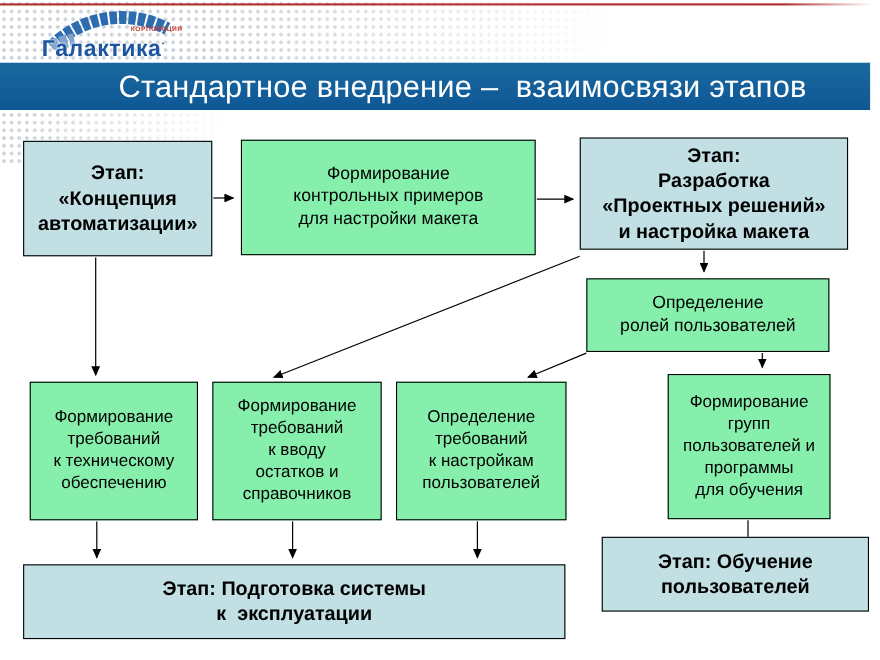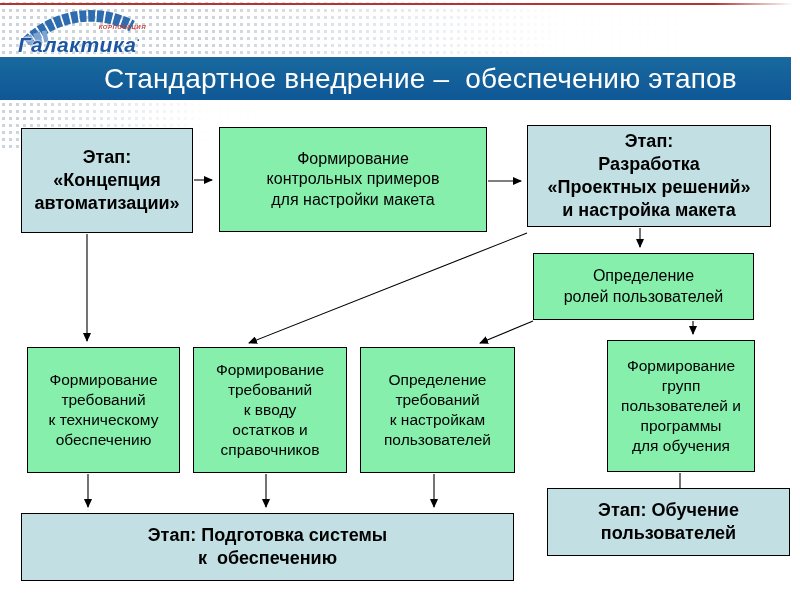--- a/index.html
+++ b/index.html
@@ -19,21 +19,21 @@
   .dots-mid{left:0;top:101px;width:260px;height:50px;
     background-image:
       linear-gradient(110deg, rgba(255,255,255,0) 8%, rgba(255,255,255,0.97) 75%),
       radial-gradient(#ccd4db 1.5px, rgba(0,0,0,0) 1.6px);
   }
   .red-line{
     position:absolute;left:0;top:3px;height:2px;width:793px;
     background:linear-gradient(to right,#b23531 0%,#b23531 90%,rgba(178,53,49,0) 100%);
   }
   
-  .logo{position:absolute;left:12px;top:7px;width:140px;height:52px;font-style:italic;}
+  .logo{position:absolute;left:32px;top:7px;width:140px;height:52px;}
   .logo-arc{position:absolute;left:4px;top:2px;width:126px;height:36px;}
   .logo-corp{
     position:absolute;right:6px;top:17px;font-size:6px;font-weight:bold;color:#c43a31;
     letter-spacing:0.5px;white-space:pre;
   }
   .logo-name{
     position:absolute;left:6px;top:26px;font-size:21px;font-weight:bold;color:#1c55a2;
     letter-spacing:0.5px;text-shadow:0 0 2px #fff,0 0 2px #fff;white-space:pre;
   }
   .logo-mark{font-size:10px;vertical-align:8px;}
@@ -79,21 +79,21 @@
   <div class="logo">
     <svg class="logo-arc" viewBox="0 0 130 40" aria-hidden="true">
       <path d="M7,37 A100,100 0 0 1 124,19" fill="none" stroke="#2e6cb0" stroke-width="13" stroke-dasharray="7.5,2"></path>
       <path d="M7,37 A100,100 0 0 1 30,30" fill="none" stroke="#7ea3cf" stroke-width="13" stroke-dasharray="7.5,2"></path>
     </svg>
     <div class="logo-corp">КОРПОРАЦИЯ</div>
     <div class="logo-name"><span>Галактика</span><span class="logo-mark">·</span></div>
   </div>
 
   <div class="title-bar">
-    <span class="title-text">Стандартное внедрение –  обеспечению этапов</span>
+    <span class="title-text">Стандартное внедрение –  взаимосвязи этапов</span>
   </div>
 
   <svg class="arrows" viewBox="0 0 800 600">
     <defs>
       <marker id="ah" markerWidth="9" markerHeight="8" refX="8" refY="4" orient="auto" markerUnits="userSpaceOnUse">
         <path d="M0,0 L9,4 L0,8 z" fill="#000"></path>
       </marker>
     </defs>
     <line x1="194" y1="180" x2="212" y2="180" marker-end="url(#ah)"></line>
     <line x1="488" y1="181" x2="521" y2="181" marker-end="url(#ah)"></line>
@@ -149,20 +149,20 @@
   </div>
   <div class="box task b8">
     <span>Формирование
 групп
 пользователей и
 программы
 для обучения</span>
   </div>
   <div class="box stage b9">
     <span>Этап: Подготовка системы
-к  обеспечению</span>
+к  эксплуатации</span>
   </div>
   <div class="box stage b10">
     <span>Этап: Обучение
 пользователей</span>
   </div>
 
 </div>
 
 </body></html>

